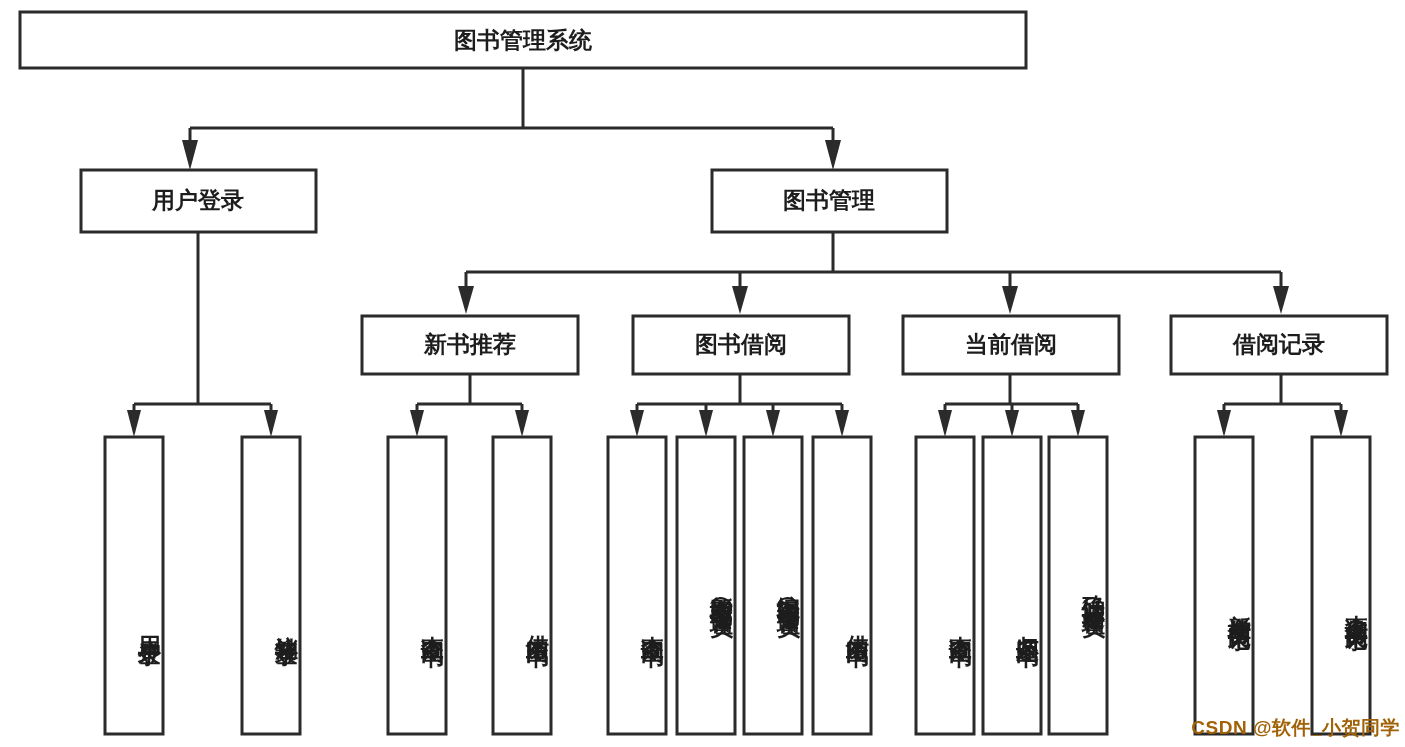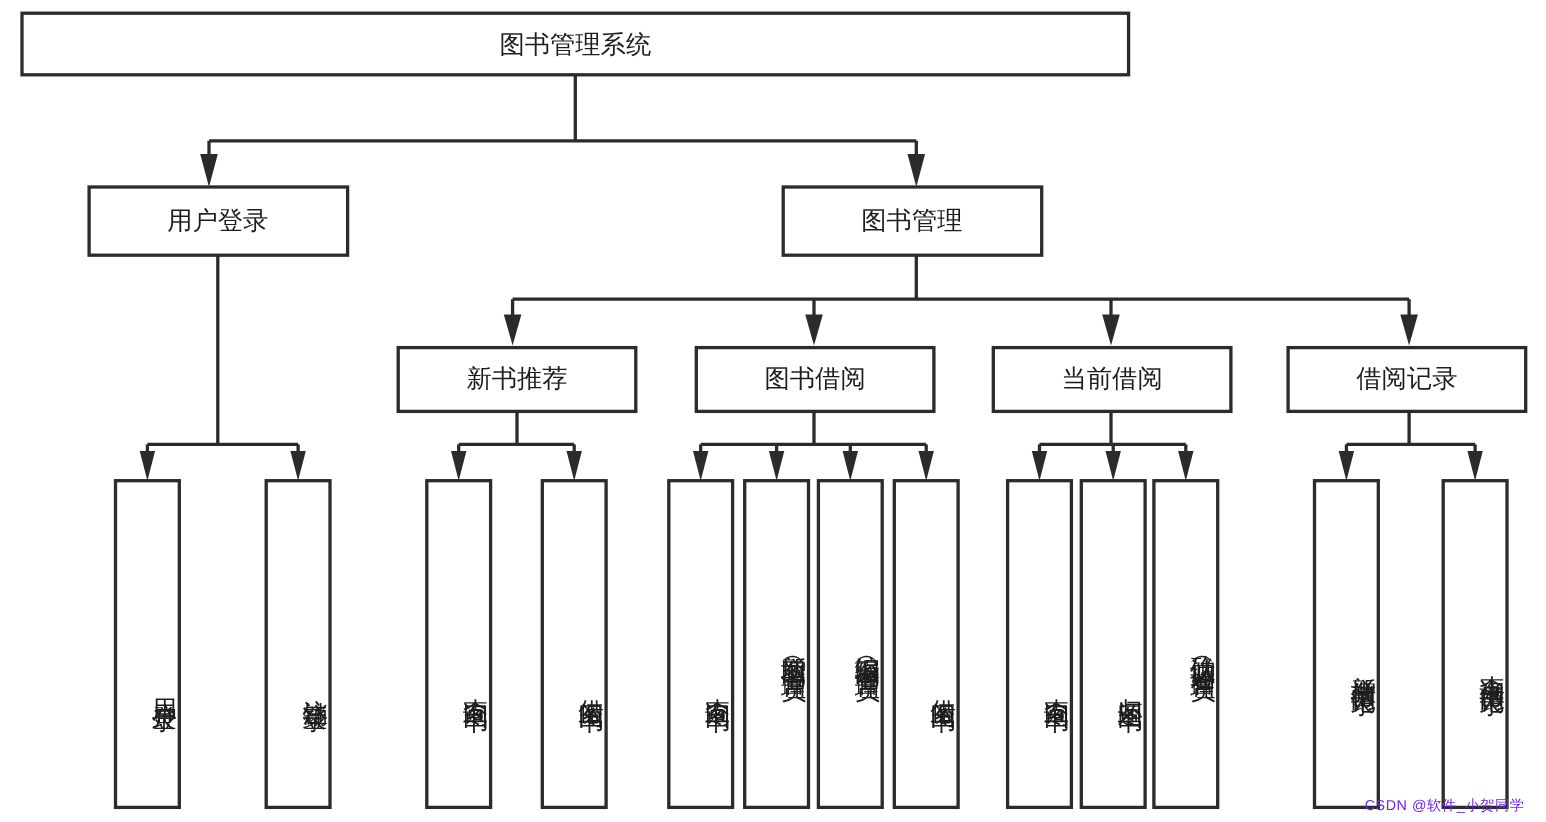--- a/index.html
+++ b/index.html
@@ -11,20 +11,21 @@
     width: 1405px;
     height: 747px;
     font-family: "Liberation Sans", "DejaVu Sans", sans-serif;
     overflow: hidden;
   }
   #diagram-root {
     position: relative;
     width: 1405px;
     height: 747px;
     background: #ffffff;
+    font-weight: bold;
   }
   svg#flowchart {
     position: absolute;
     left: 0;
     top: 0;
     width: 1405px;
     height: 747px;
     display: block;
   }
   .node-rect {
@@ -59,25 +60,25 @@
     color: #1d1d1d;
     letter-spacing: 3px;
     white-space: nowrap;
     display: flex;
     align-items: flex-start;
     justify-content: center;
     pointer-events: none;
   }
   .watermark {
     position: absolute;
-    right: 19px;
+    right: 5px;
     bottom: 6px;
     font-family: "Liberation Sans", "DejaVu Sans", sans-serif;
-    font-size: 13px;
-    color: #6d28d9;
+    font-size: 19px;
+    color: #a16207;
     white-space: nowrap;
     letter-spacing: 0.5px;
   }
 </style>
 </head>
 <body>
 
 <div id="diagram-root">
 
   <svg id="flowchart" viewBox="0 0 1405 747">

